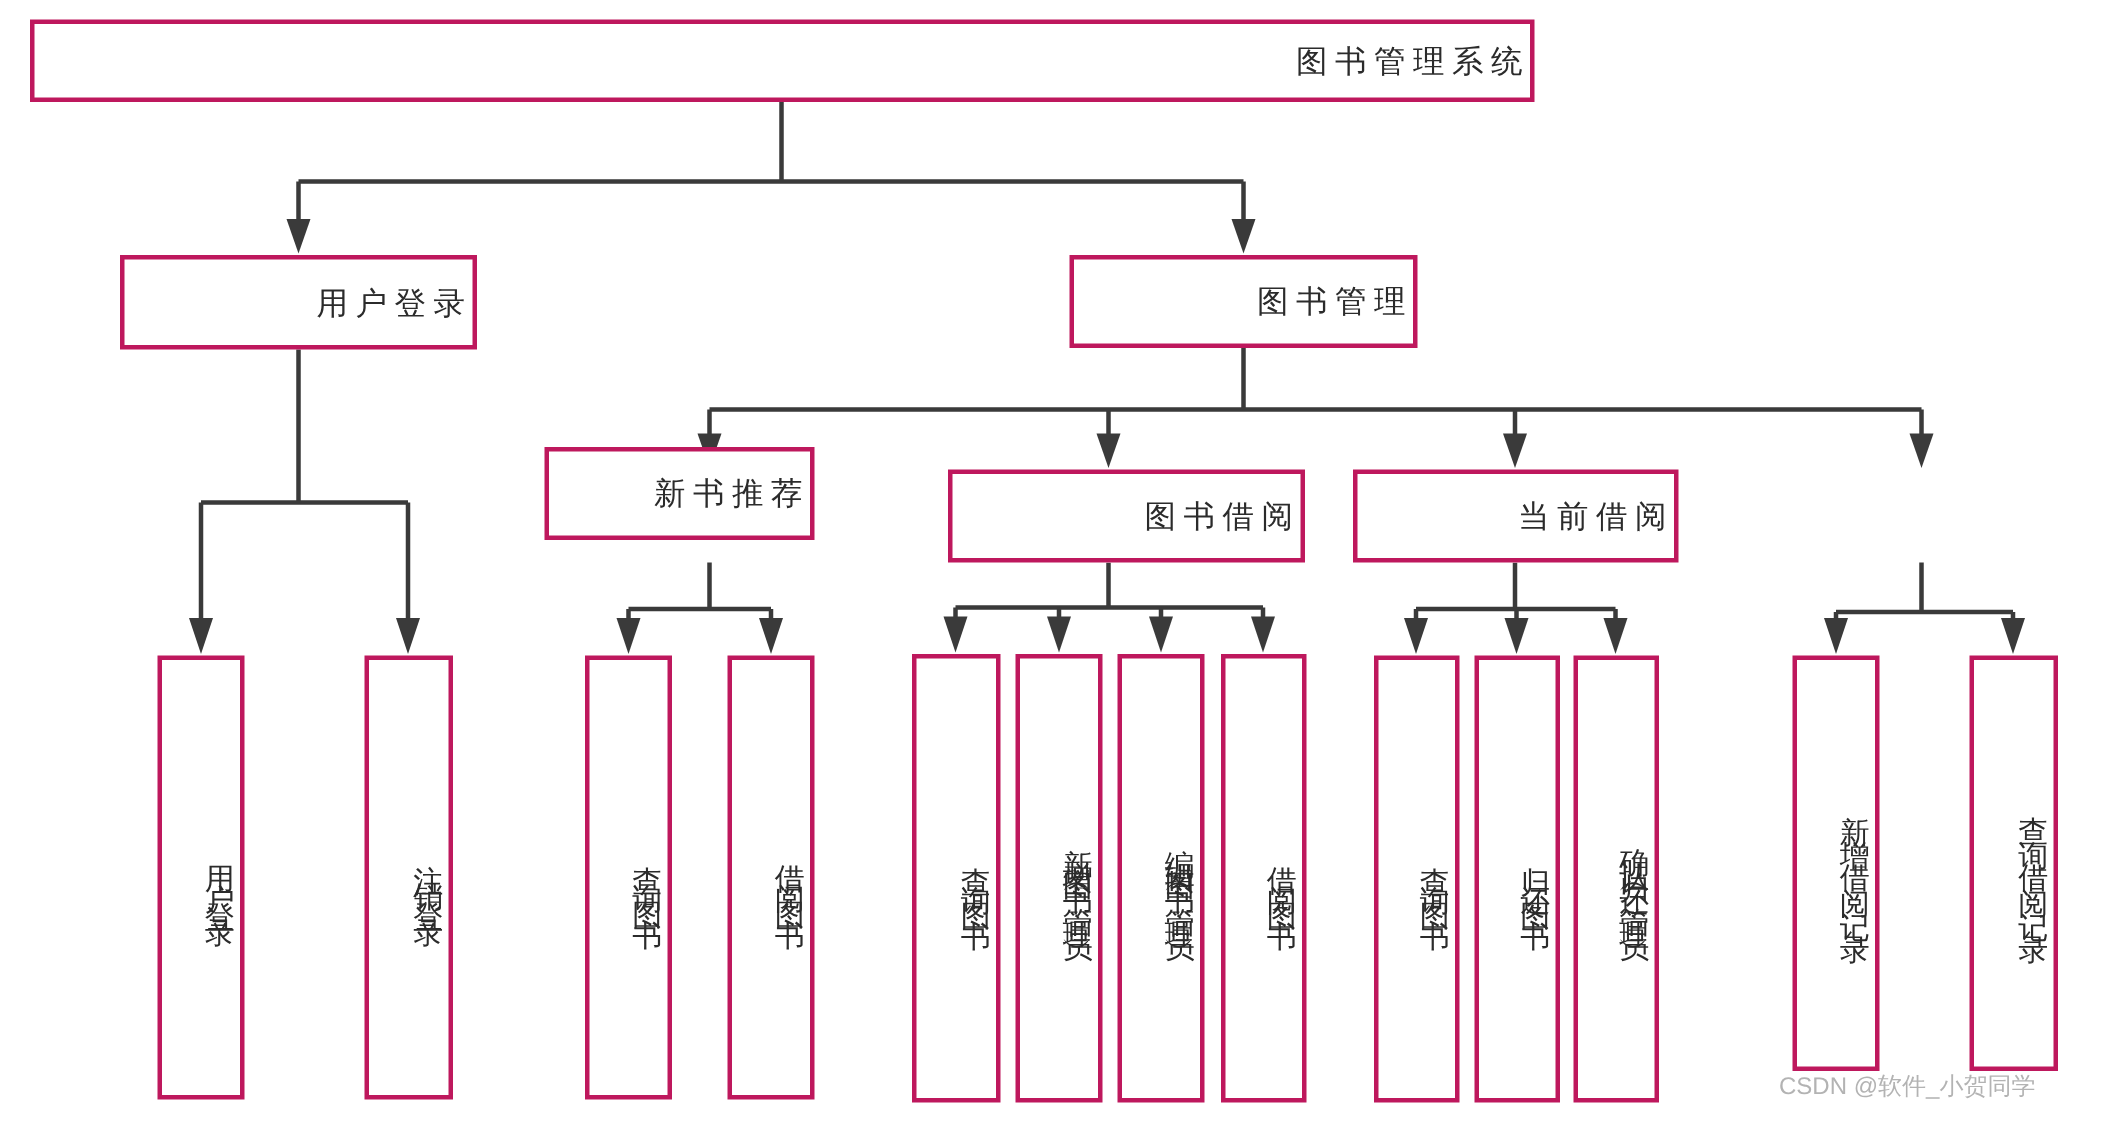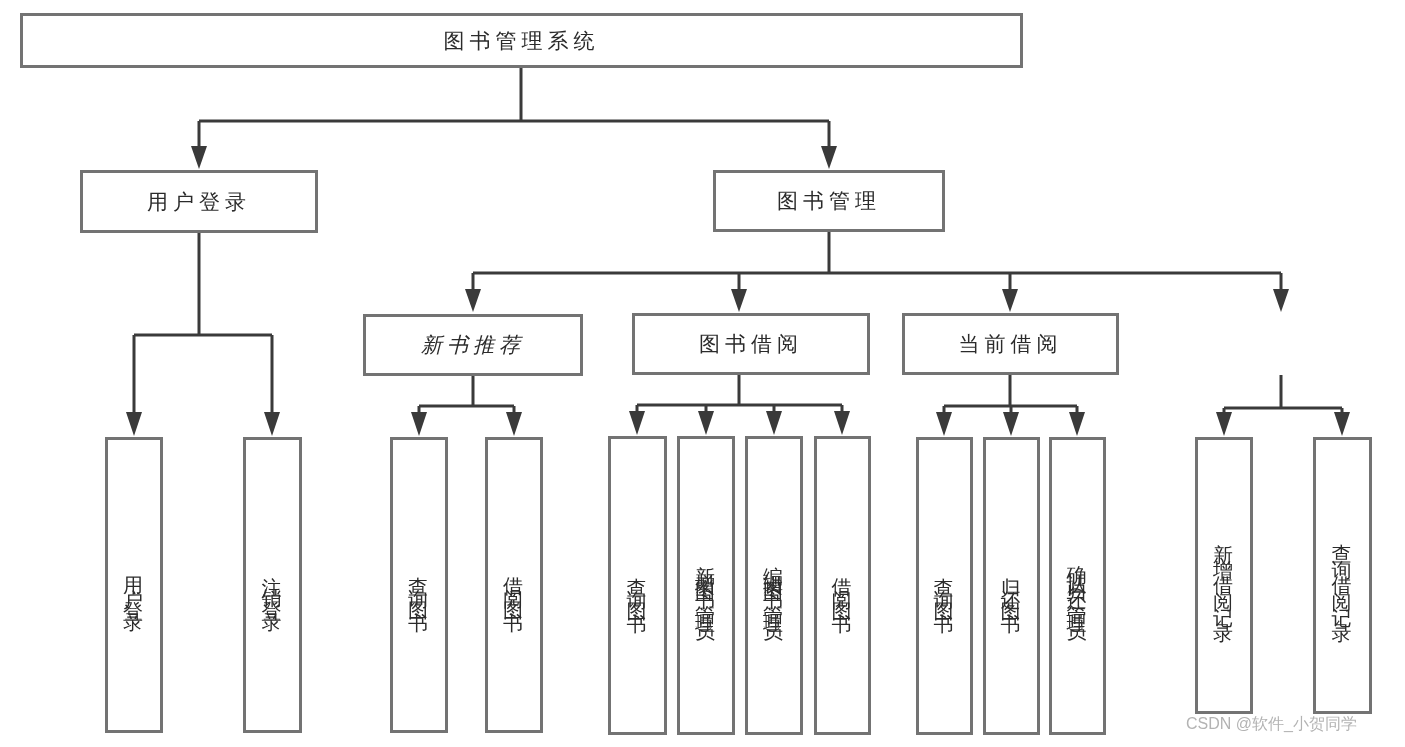--- a/index.html
+++ b/index.html
@@ -4,22 +4,22 @@
 <style>
   html,body { margin:0; padding:0; background:#ffffff; }
   #canvas {
     position:relative; width:1405px; height:747px;
     background:#ffffff; overflow:hidden;
     font-family:"Liberation Sans","DejaVu Sans",sans-serif;
   }
   #connectors { position:absolute; left:0; top:0; width:1405px; height:747px; }
   .box {
     position:absolute; box-sizing:border-box;
-    border:3px solid #737373; background:#ffffff;
-    display:flex; align-items:center; justify-content:center;
+    border:3px solid #be185d; background:#ffffff;
+    display:flex; align-items:center; justify-content:flex-end;
     z-index:2;
   }
   .hbox span {
     font-size:21px; letter-spacing:5px; color:#2b2b2b; white-space:nowrap;
   }
   .vtext {
     writing-mode:vertical-rl; text-orientation:mixed;
     white-space:nowrap; font-size:20px; color:#2b2b2b;
   }
   .ls8  { letter-spacing:8px;  }
@@ -80,21 +80,21 @@
     <span>图书管理系统</span>
   </div>
 
   <div class="box hbox" style="left:80px;top:170px;width:238px;height:63px;">
     <span>用户登录</span>
   </div>
   <div class="box hbox" style="left:713px;top:170px;width:232px;height:62px;">
     <span>图书管理</span>
   </div>
 
-  <div class="box hbox" style="left:363px;top:314px;width:220px;height:62px;font-style:italic;">
+  <div class="box hbox" style="left:363px;top:298px;width:180px;height:62px;">
     <span>新书推荐</span>
   </div>
   <div class="box hbox" style="left:632px;top:313px;width:238px;height:62px;">
     <span>图书借阅</span>
   </div>
   <div class="box hbox" style="left:902px;top:313px;width:217px;height:62px;">
     <span>当前借阅</span>
   </div>
 
   <div class="box vbox" style="left:105px;top:437px;width:58px;height:296px;">

